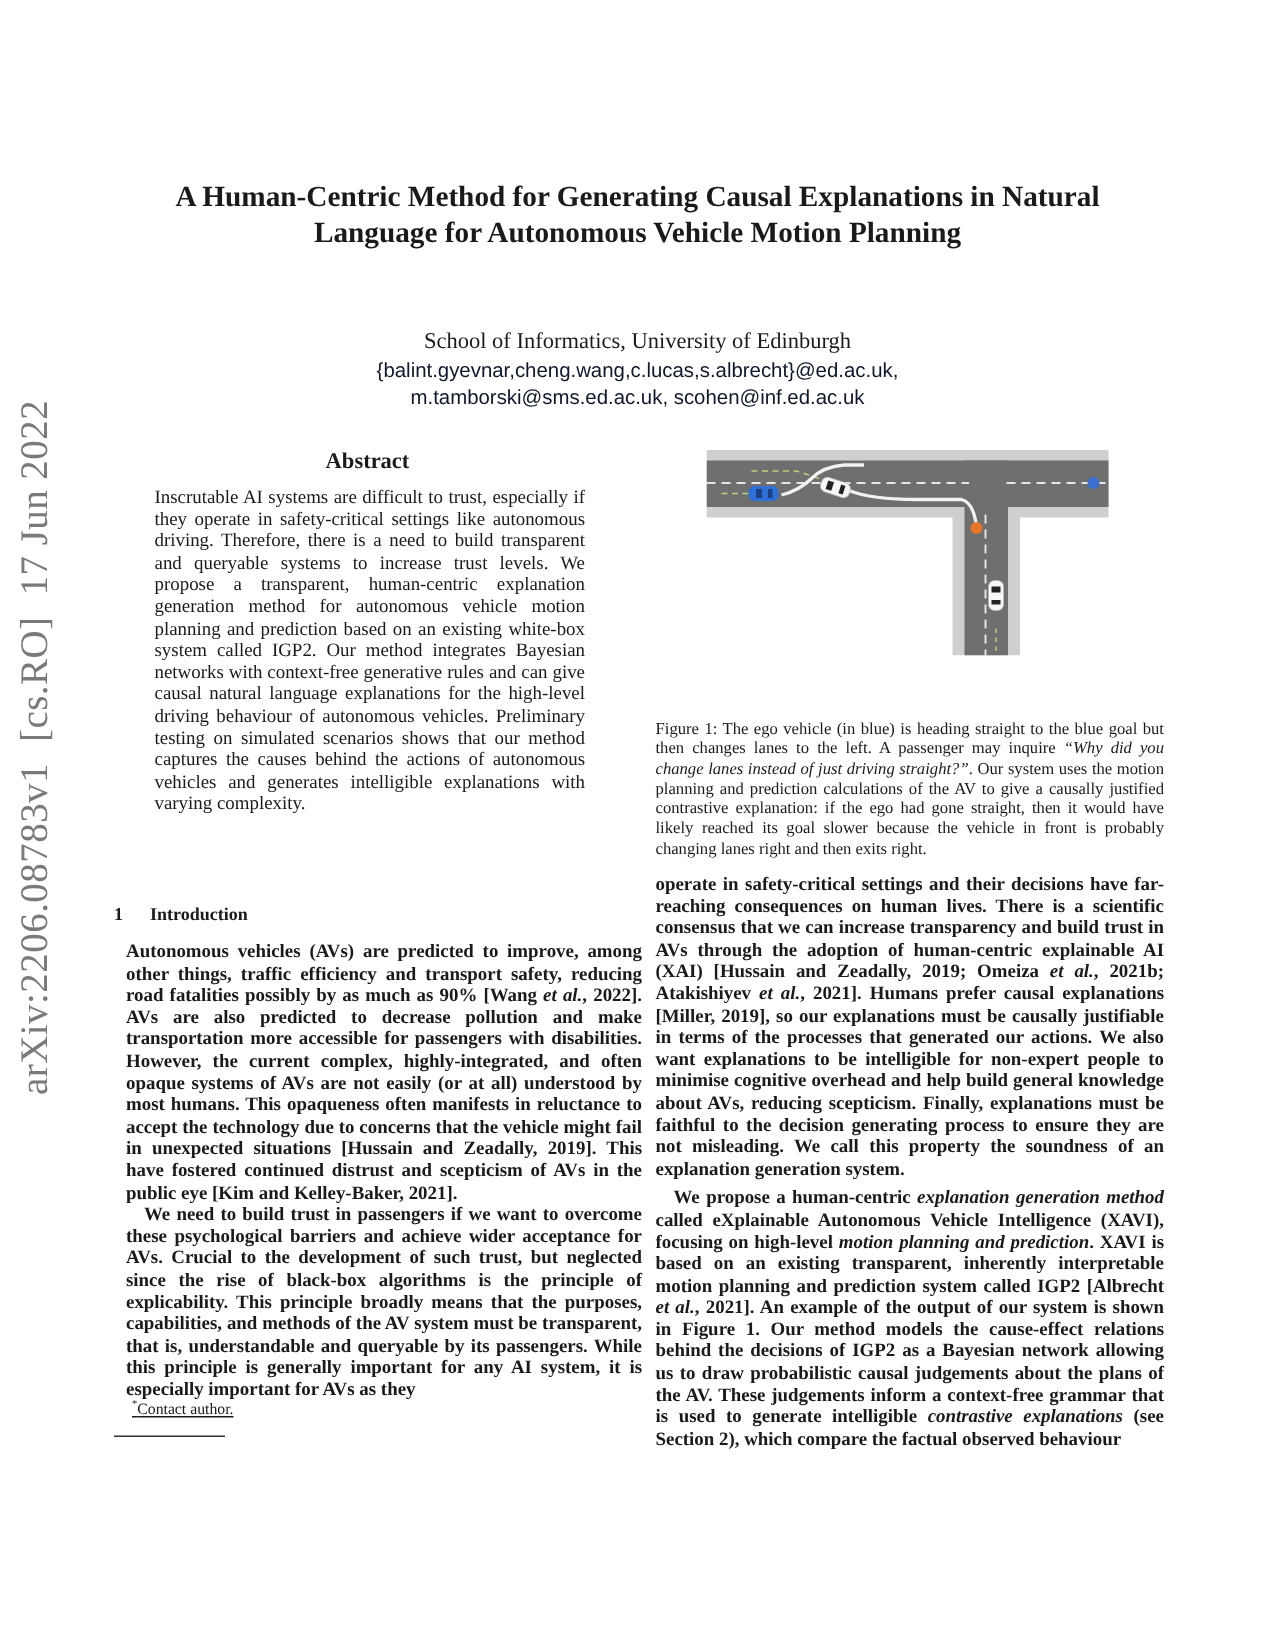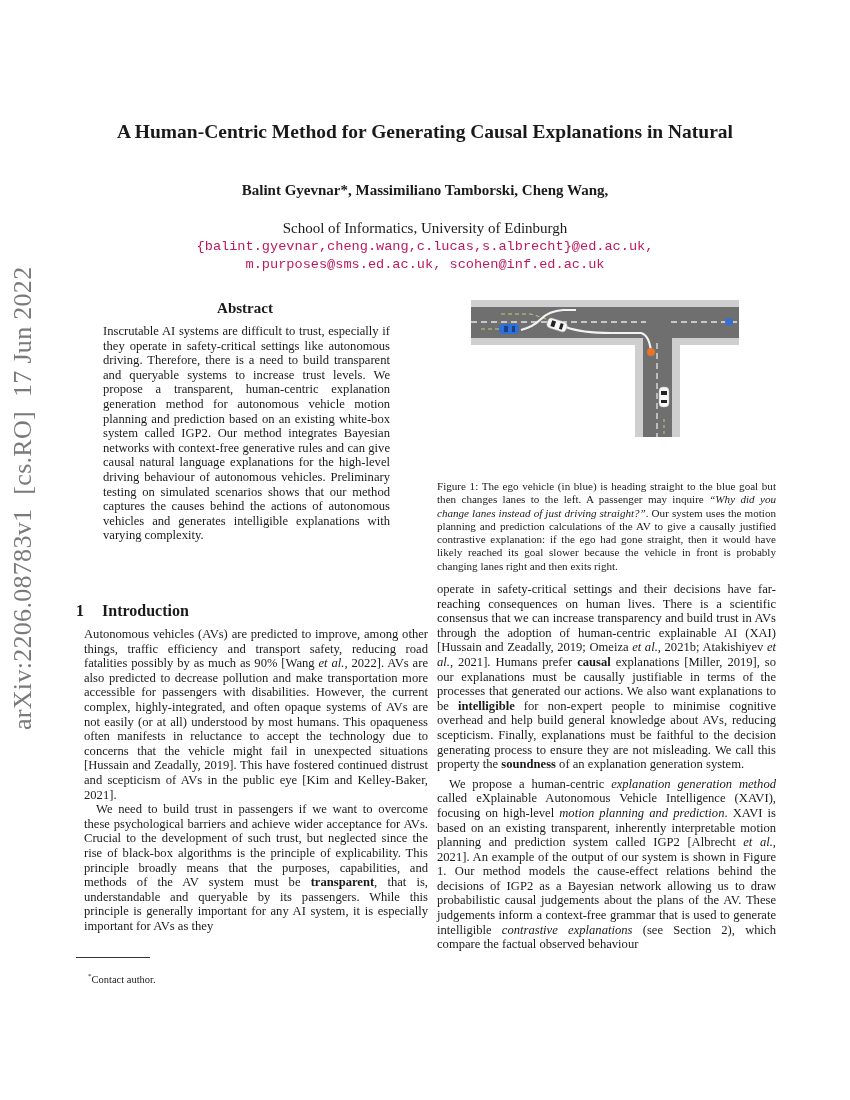--- a/index.html
+++ b/index.html
@@ -5,57 +5,57 @@
   html, body { margin: 0; padding: 0; background: #ffffff; }
   body { width: 850px; height: 1100px; position: relative; overflow: hidden;
          font-family: "Liberation Serif", "DejaVu Serif", serif; color: #1a1a1a; }
   .abs { position: absolute; }
   .title { left: 60px; width: 730px; top: 120px; text-align: center; font-weight: bold;
            font-size: 19.5px; line-height: 24px; }
   .authors { left: 60px; width: 730px; top: 182px; text-align: center; font-weight: bold;
              font-size: 15px; line-height: 17px; }
   .affil { left: 60px; width: 730px; top: 219px; text-align: center; font-size: 15px; line-height: 18px; }
   .emails { left: 60px; width: 730px; top: 238px; text-align: center;
-            font-family: Liberation Mono, monospace; font-size: 13.6px; line-height: 18px; color: #be185d; }
+            font-family: Liberation Sans, sans-serif; font-size: 13.6px; line-height: 18px; color: #0f172a; }
   .arxiv { left: 8px; top: 730px; transform-origin: 0 0; transform: rotate(-90deg);
            font-size: 26px; color: #7a7a7a; white-space: nowrap; letter-spacing: 0.3px; }
   .arxiv span { margin-right: 14px; }
   .abs-head { left: 100px; width: 290px; top: 300px; text-align: center; font-weight: bold; font-size: 15px; }
   .abs-body { left: 103px; width: 287px; top: 324px; font-size: 12.6px; line-height: 14.6px; text-align: justify; }
   .col { font-size: 12.6px; line-height: 14.6px; text-align: justify; }
   .left-col { left: 60px; width: 344px; margin-left: 24px; }
   .right-col { left: 437px; width: 339px; }
-  .sec-head { left: 76px; top: 602px; font-weight: bold; font-size: 16px; }
+  .sec-head { left: 76px; top: 602px; font-weight: bold; font-size: 12px; }
   .sec-head .num { margin-right: 18px; }
-  p { margin: 0; }
+  p { margin: 0; font-weight: bold; }
   .indent { text-indent: 12px; }
   .para-gap { margin-top: 5px; }
   .caption { left: 437px; width: 339px; top: 455px; font-size: 11.1px; line-height: 13.3px; text-align: justify; margin-top: 25px; }
   .footnote-rule { left: 76px; top: 957px; width: 74px; border-top: 1px solid #333; }
-  .footnote { left: 88px; top: 972px; font-size: 10.5px; }
+  .footnote { left: 88px; top: 932px; font-size: 10.5px; text-decoration: underline; }
   .footnote sup { font-size: 7px; }
   .figure { left: 471px; top: 299px; width: 270px; height: 138px; }
 </style>
 </head>
 <body>
 
 <div class="abs arxiv">
   <span>arXiv:2206.08783v1</span><span>[cs.RO]</span><span>17 Jun 2022</span>
 </div>
 
 <div class="abs title">
   <div>A Human-Centric Method for Generating Causal Explanations in Natural</div>
+  <div>Language for Autonomous Vehicle Motion Planning</div>
 </div>
 <div class="abs authors">
-  <div>Balint Gyevnar*,  Massimiliano Tamborski,  Cheng Wang,</div>
 </div>
 <div class="abs affil">School of Informatics, University of Edinburgh</div>
 <div class="abs emails">
   <div>{balint.gyevnar,cheng.wang,c.lucas,s.albrecht}@ed.ac.uk,</div>
-  <div>m.purposes@sms.ed.ac.uk, scohen@inf.ed.ac.uk</div>
+  <div>m.tamborski@sms.ed.ac.uk, scohen@inf.ed.ac.uk</div>
 </div>
 
 <div class="abs abs-head">Abstract</div>
 <div class="abs abs-body">Inscrutable AI systems are difficult to trust, especially if they operate in safety-critical settings like autonomous driving.  Therefore, there is a need to build transparent and queryable systems to increase trust levels. We propose a transparent, human-centric explanation generation method for autonomous vehicle motion planning and prediction based on an existing white-box system called IGP2.  Our method integrates Bayesian networks with context-free generative rules and can give causal natural language explanations for the high-level driving behaviour of autonomous vehicles. Preliminary testing on simulated scenarios shows that our method captures the causes behind the actions of autonomous vehicles and generates intelligible explanations with varying complexity.</div>
 
 <div class="abs figure">
   <svg width="270" height="138" viewBox="0 0 270 138">
 
     <rect x="0" y="1" width="268" height="45" fill="#cfcfcf"></rect>
     <rect x="0" y="8" width="268" height="31" fill="#6f6f6f"></rect>

